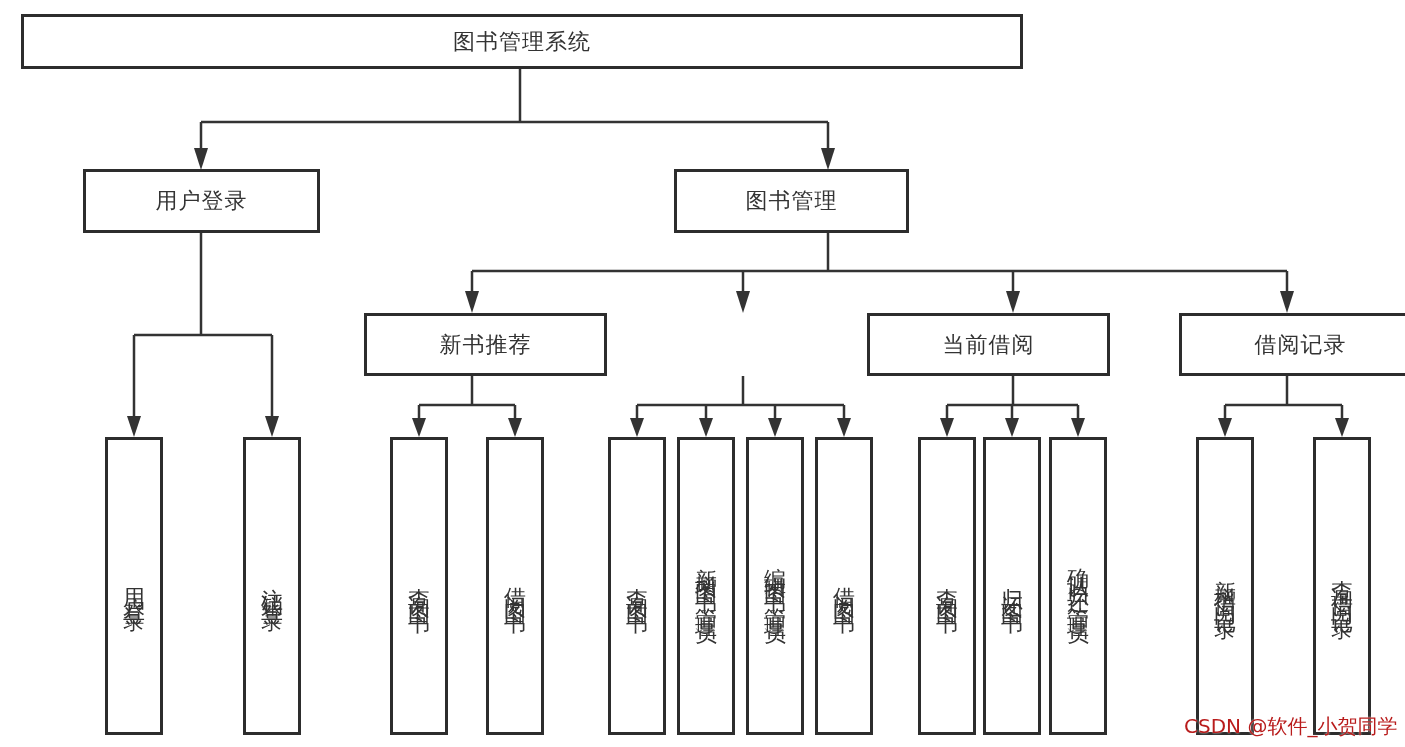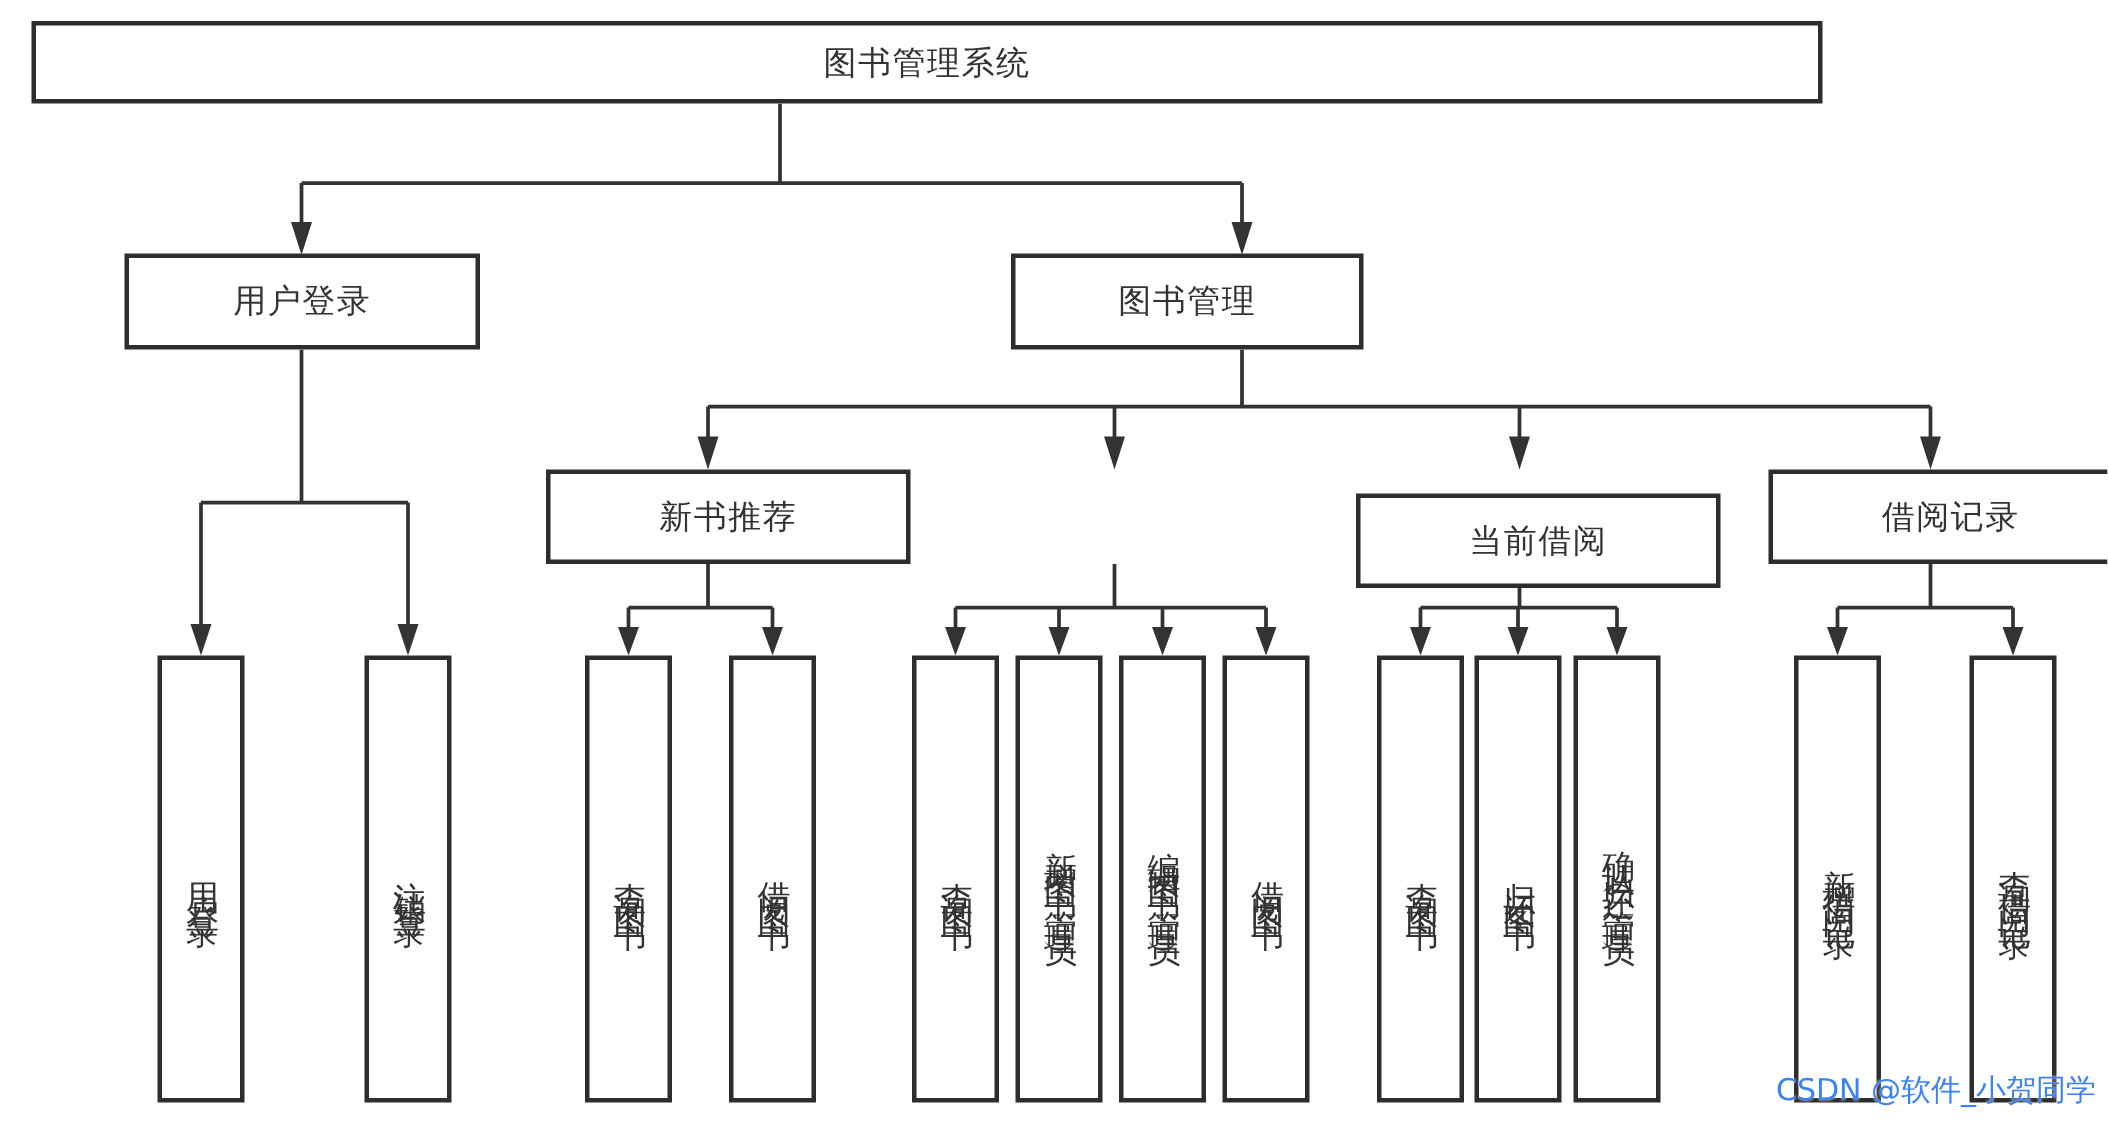--- a/index.html
+++ b/index.html
@@ -20,48 +20,48 @@
     background: #ffffff;
     border: 3px solid #2d2d2d;
     display: flex;
     align-items: center;
     justify-content: center;
     font-size: 22px;
     color: #333333;
     letter-spacing: 1px;
     white-space: nowrap;
   }
-  .root  { left: 21px;  top: 14px;  width: 1194px; height: 55px; }
+  .root  { left: 21px;  top: 14px;  width: 1002px; height: 55px; }
   .l2a   { left: 83px;  top: 169px; width: 237px;  height: 64px; }
   .l2b   { left: 674px; top: 169px; width: 235px;  height: 64px; }
   .l3    { top: 313px; width: 243px; height: 63px; }
   .l3a   { left: 364px; }
   .l3b   { left: 635px; }
-  .l3c   { left: 904px; margin-top: 16px; }
+  .l3c   { left: 867px; }
   .l3d   { left: 1179px; }
   .vbox  { top: 437px; width: 58px; height: 298px; }
   .vtext {
     writing-mode: vertical-rl;
     text-orientation: mixed;
     letter-spacing: 8px;
     line-height: 1;
     font-size: 22px;
     color: #333333;
   }
   .a1 { left: 105px; }  .a2 { left: 243px; }
   .b1 { left: 390px; }  .b2 { left: 486px; }
   .c1 { left: 608px; }  .c2 { left: 677px; }  .c3 { left: 746px; }  .c4 { left: 815px; }
   .d1 { left: 918px; }  .d2 { left: 983px; }  .d3 { left: 1049px; }
   .e1 { left: 1196px; } .e2 { left: 1313px; }
   .watermark {
     position: absolute;
     left: 1184px;
     top: 713px;
     font-size: 20px;
-    color: #3b82f6;
+    color: #b91c1c;
     white-space: nowrap;
     text-shadow: 0 0 2px #ffffff;
     z-index: 5;
   }
 </style>
 </head>
 <body>
 
 <div class="canvas">
 

